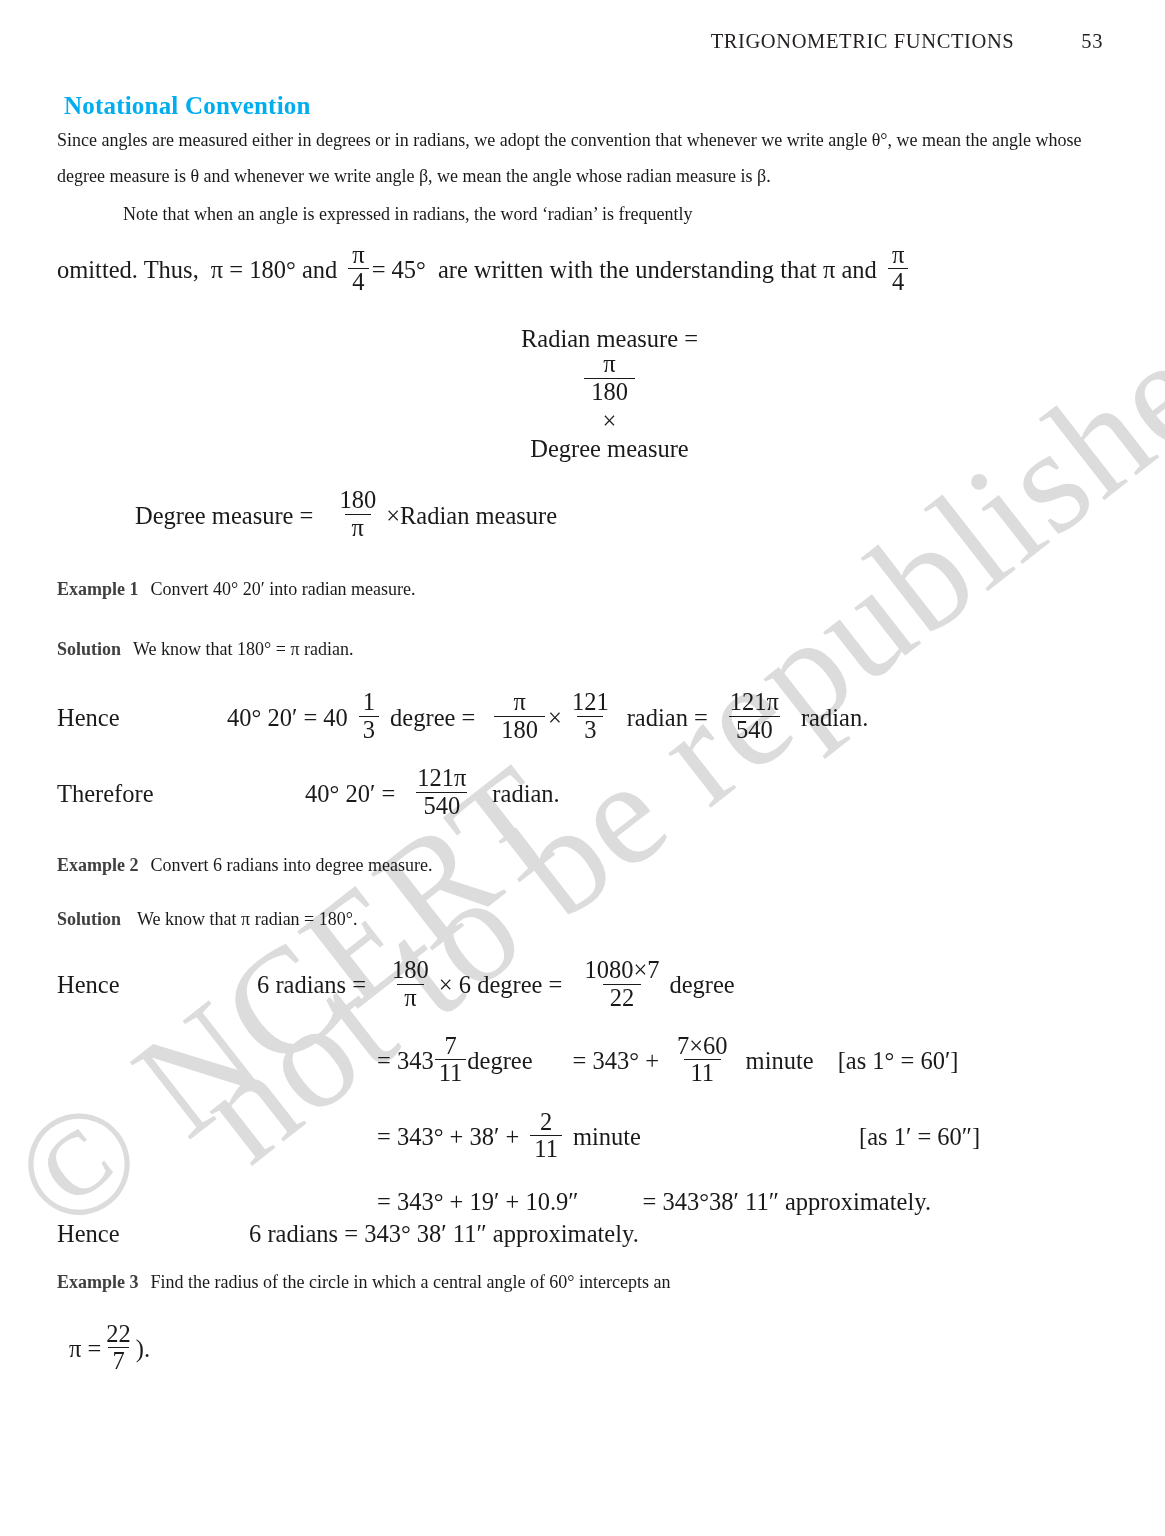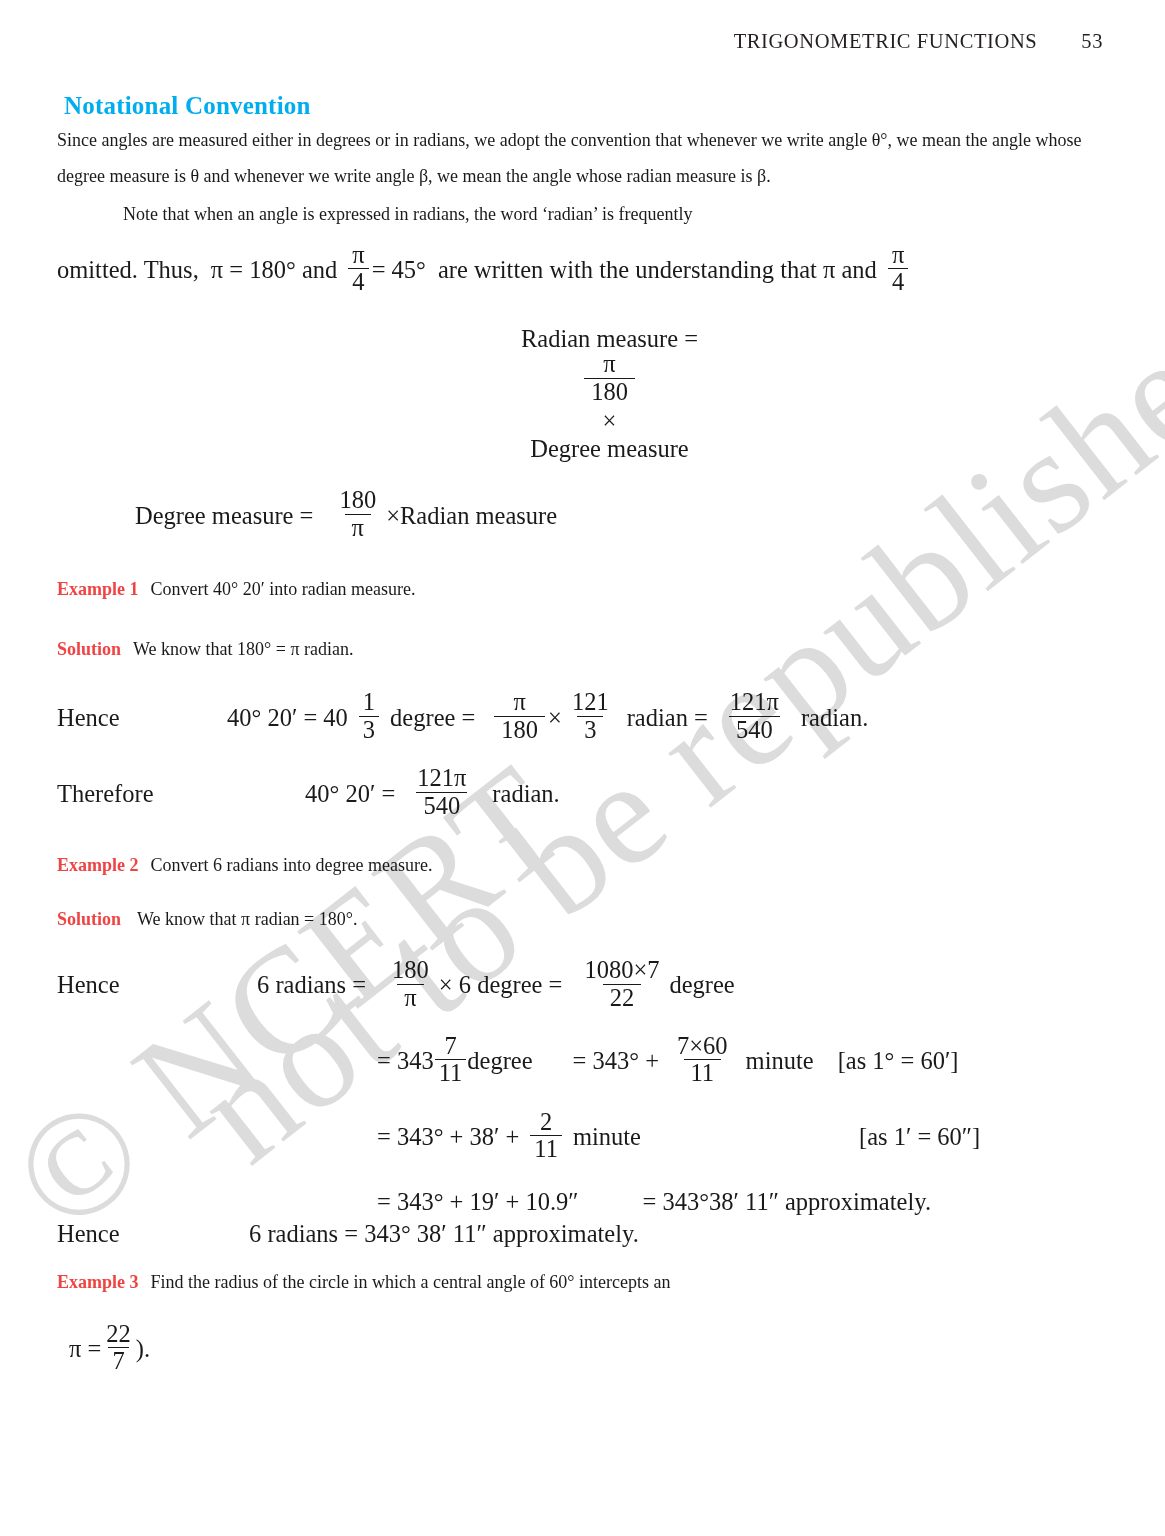--- a/index.html
+++ b/index.html
@@ -57,21 +57,21 @@
   #running-head {
     position: absolute;
     top: 30px;
     left: 0;
     right: 62px;
     text-align: right;
     font-size: 20.5px;
     letter-spacing: 0.6px;
     color: #231f20;
   }
-  #running-head .rh-title { margin-right: 44px; }
+  #running-head .rh-title { margin-right: 67px; }
 
   .content {
     position: absolute;
     top: 92px;
     left: 57px;
     width: 1055px;
   }
 
   h2.section-head {
     margin: 0 0 2px 7px;
@@ -83,21 +83,21 @@
 
   p.body {
     margin: 0;
     font-size: 18px;
     line-height: 36px;
     text-align: left;
   }
   p.body.indent { text-indent: 66px; }
 
   .lbl-blue {
-    color: #ef4444;
+    color: #404040;
     font-weight: bold;
   }
 
   
   .frac {
     display: inline-flex;
     flex-direction: column;
     align-items: center;
     vertical-align: middle;
     margin: 0 3px;

